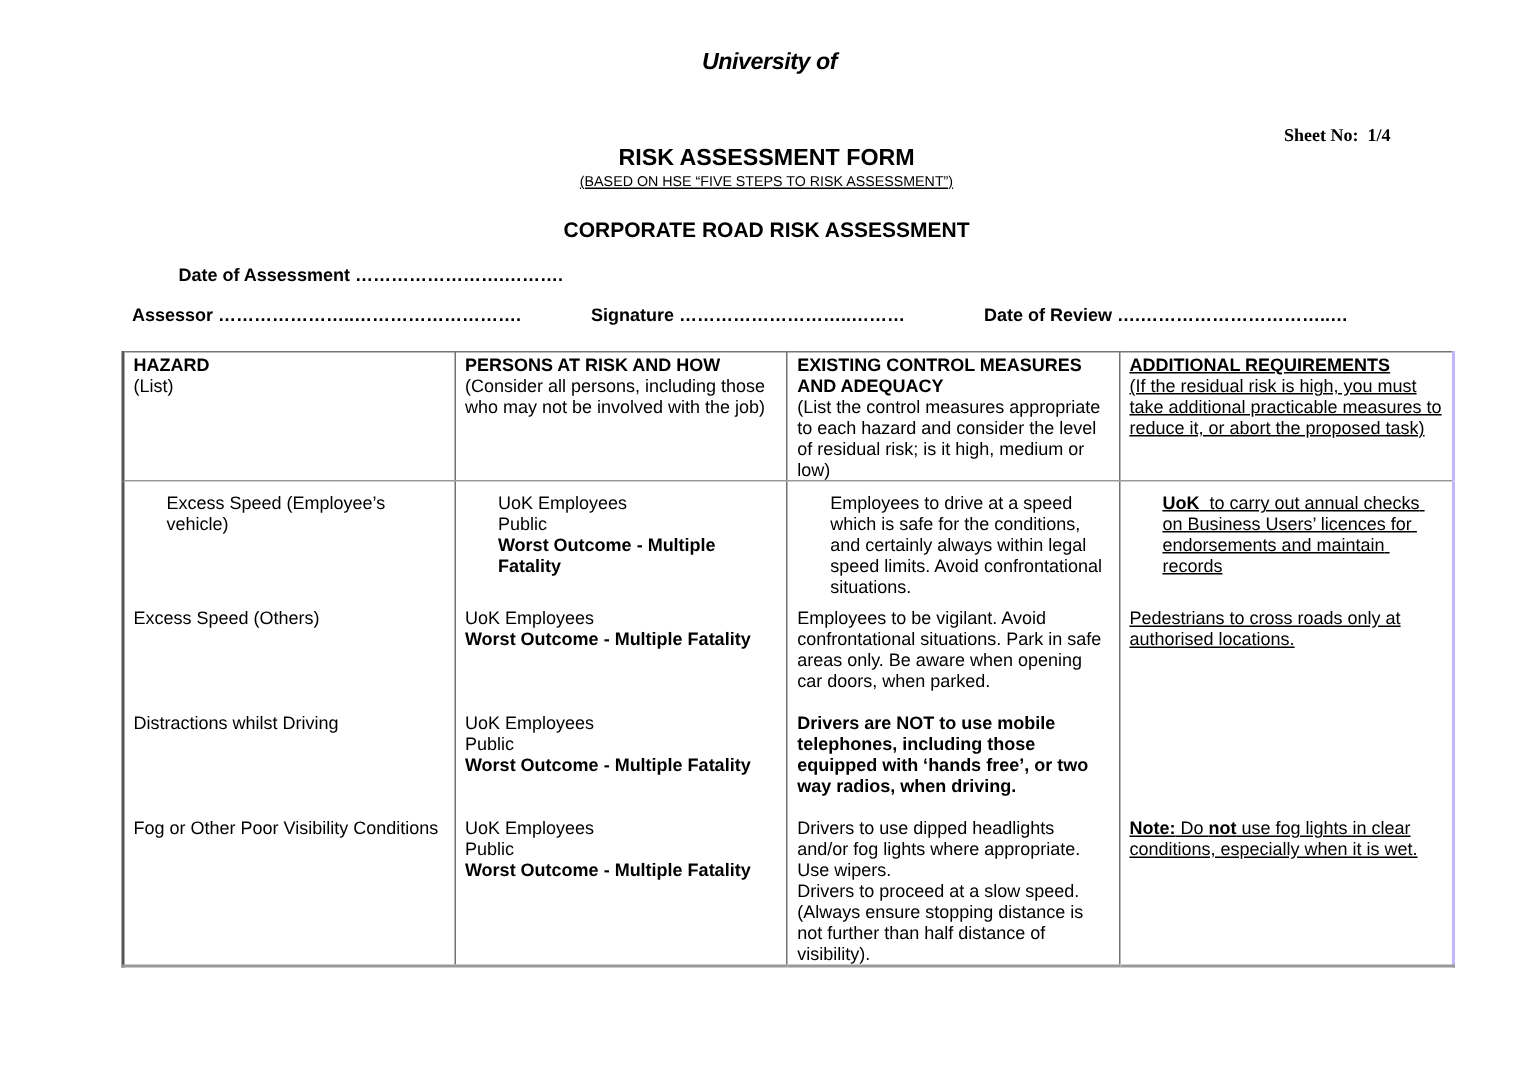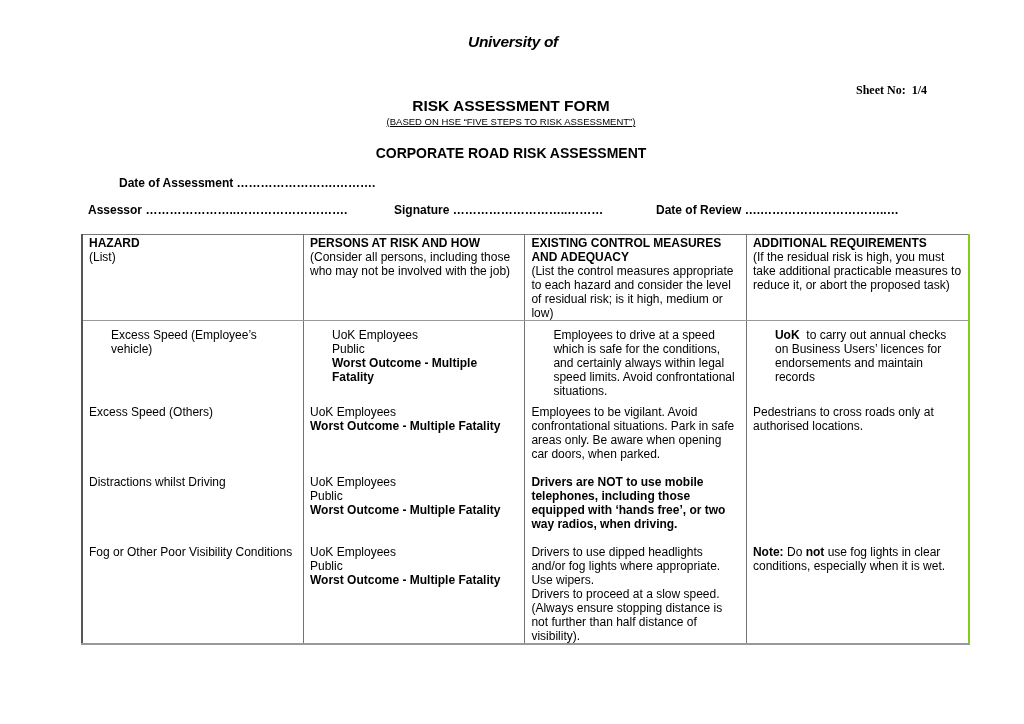--- a/index.html
+++ b/index.html
@@ -114,21 +114,21 @@
     }
     table.risk thead th .hdr { font-weight: bold; display: block; }
     table.risk tbody td { padding-top: 7px; }
     table.risk tbody tr.r1 td { height: 63px; padding-left: 28px; }
     table.risk tbody tr.r2 td { height: 63px; }
     table.risk tbody tr.r3 td { height: 63px; }
     table.risk tbody tr.r4 td { height: 91px; border-bottom: 2px solid #999; }
     table.risk td .b { font-weight: bold; }
     table.risk td .ln { display: block; }
     table.risk tr > :first-child { border-left: 2px solid #555; }
-    table.risk tr > :last-child { border-right: 2px solid #84cc16; }
+    table.risk tr > :last-child { border-right: 2px solid #c4b5fd; text-decoration: underline; }
     col.c1 { width: 222px; }
     col.c2 { width: 222px; }
     col.c3 { width: 222px; }
     col.c4 { width: 223px; }
   </style>
 </head>
 <body>
 
 <div class="logo">
   <div class="line1">University of</div>

